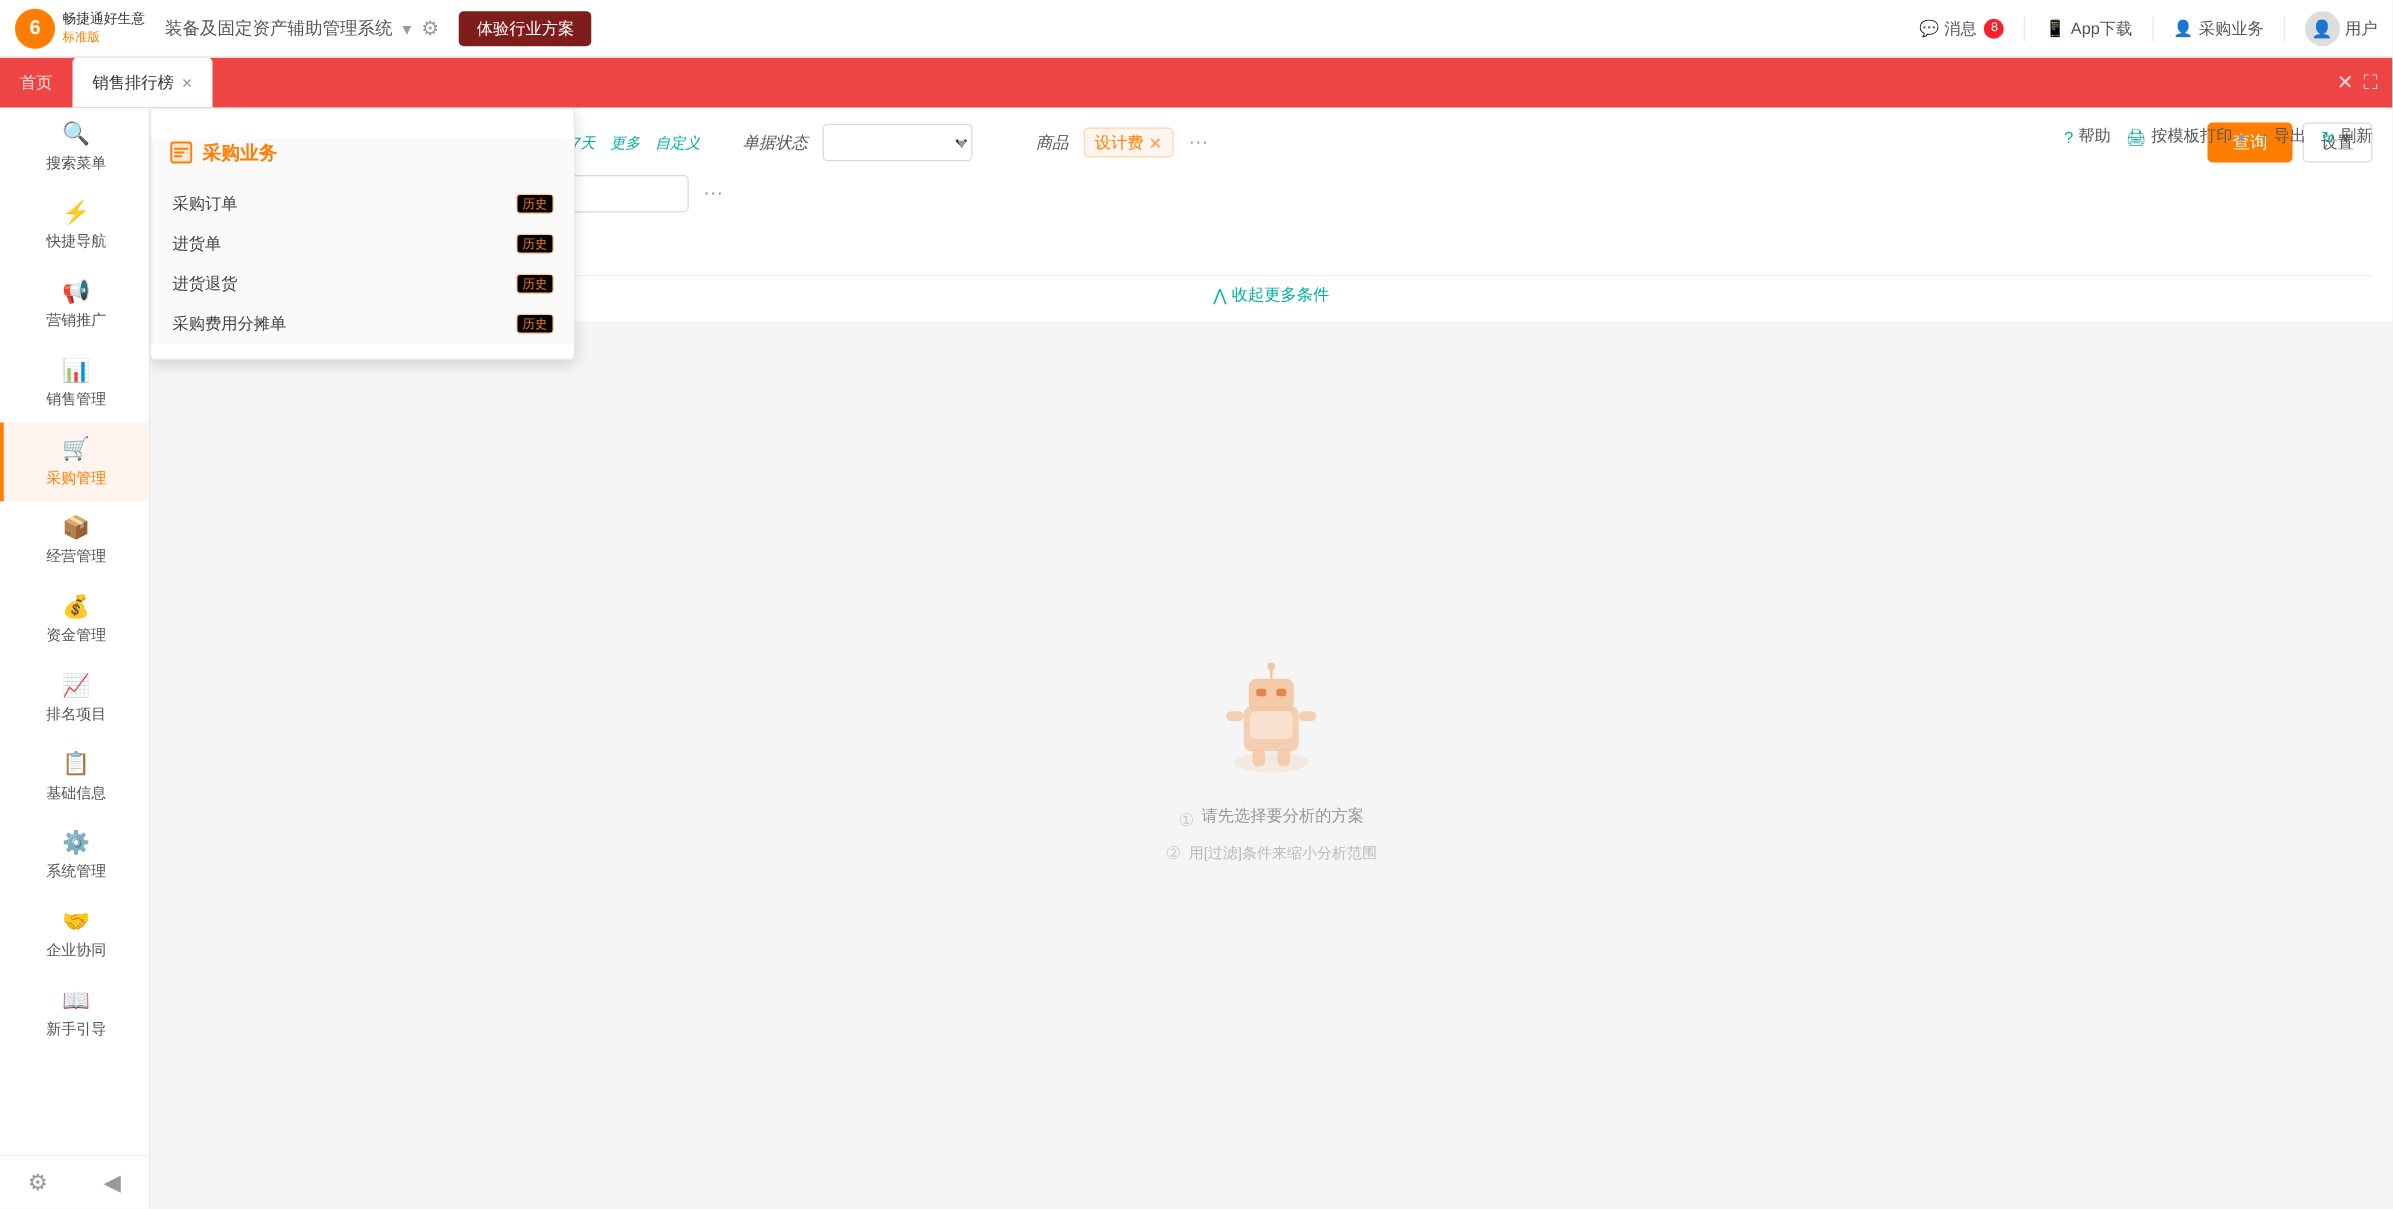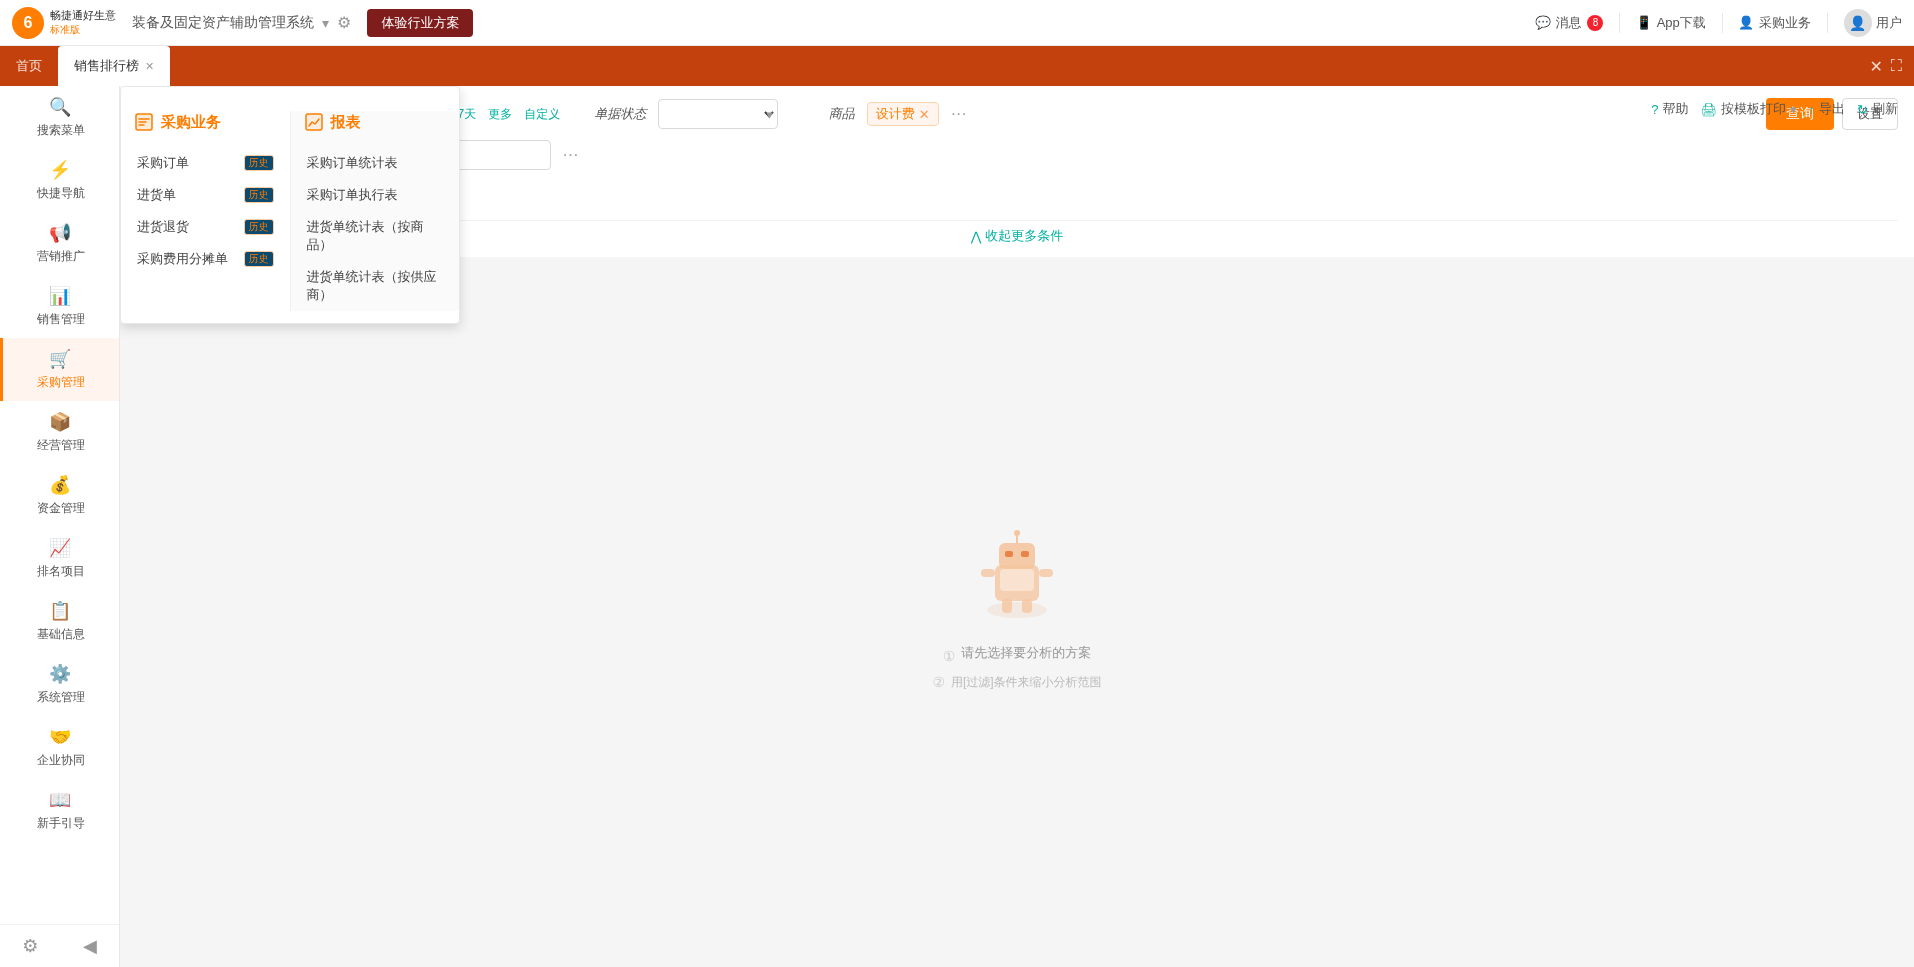--- a/index.html
+++ b/index.html
@@ -91,21 +91,21 @@
       display: flex;
       align-items: center;
       justify-content: center;
       color: #999;
       font-size: 14px;
     }
 
     
     .tab-bar {
       height: 40px;
-      background: #c2410c;
+      background: #ef4444;
       display: flex;
       align-items: center;
       padding: 0 0;
       position: relative;
       z-index: 99;
     }
     .tab-item {
       height: 40px;
       padding: 0 16px;
       display: flex;
@@ -246,21 +246,21 @@
       display: flex;
       align-items: center;
       justify-content: space-between;
       padding: 7px 4px;
       cursor: pointer;
       color: #444;
       font-size: 13px;
       border-radius: 3px;
     }
     .history-badge {
-      background: #0c4a6e;
+      background: #000000;
       color: #ff7d00;
       border: 1px solid #ffcca0;
       border-radius: 3px;
       font-size: 10px;
       padding: 0 4px;
       margin-left: 4px;
       font-family: Liberation Serif, serif;
     }
     .filter-row {
       display: flex;
@@ -293,20 +293,21 @@
       padding: 4px 8px;
       font-size: 13px;
       height: 30px;
       width: 110px;
       color: #333;
       outline: none;
     }
     .date-shortcuts {
       display: flex;
       gap: 4px;
+      font-style: italic;
     }
     .date-shortcut {
       color: #00b0a0;
       cursor: pointer;
       font-size: 12px;
       padding: 2px 4px;
     }
     .filter-tag {
       display: flex;
       align-items: center;
@@ -535,43 +536,20 @@
           <div class="dropdown-item">
             <span>进货退货</span>
             <span class="history-badge">历史</span>
           </div>
           <div class="dropdown-item">
             <span>采购费用分摊单</span>
             <span class="history-badge">历史</span>
           </div>
         </div>
 
-        <div class="dropdown-col">
-          <div class="dropdown-col-title">
-            <div class="dropdown-col-title-icon">
-              <svg width="20" height="20" viewBox="0 0 20 20" fill="none">
-                <rect x="2" y="2" width="16" height="16" rx="2" fill="#ff7d00" fill-opacity="0.1" stroke="#ff7d00" stroke-width="1.5"></rect>
-                <path d="M5 14l3-4 3 2 4-5" stroke="#ff7d00" stroke-width="1.5" stroke-linecap="round" stroke-linejoin="round"></path>
-              </svg>
-            </div>
-            <span>报表</span>
-          </div>
-          <div class="dropdown-item">
-            <span>采购订单统计表</span>
-          </div>
-          <div class="dropdown-item">
-            <span>采购订单执行表</span>
-          </div>
-          <div class="dropdown-item">
-            <span>进货单统计表（按商品）</span>
-          </div>
-          <div class="dropdown-item">
-            <span>进货单统计表（按供应商）</span>
-          </div>
-        </div>
       </div>
     </div>
 
     <div class="filter-section" style="margin-top: 0; padding-top: 12px;">
 
       <div class="toolbar-right">
         <div class="toolbar-btn">
           <span class="toolbar-btn-icon">?</span>
           <span>帮助</span>
         </div>

